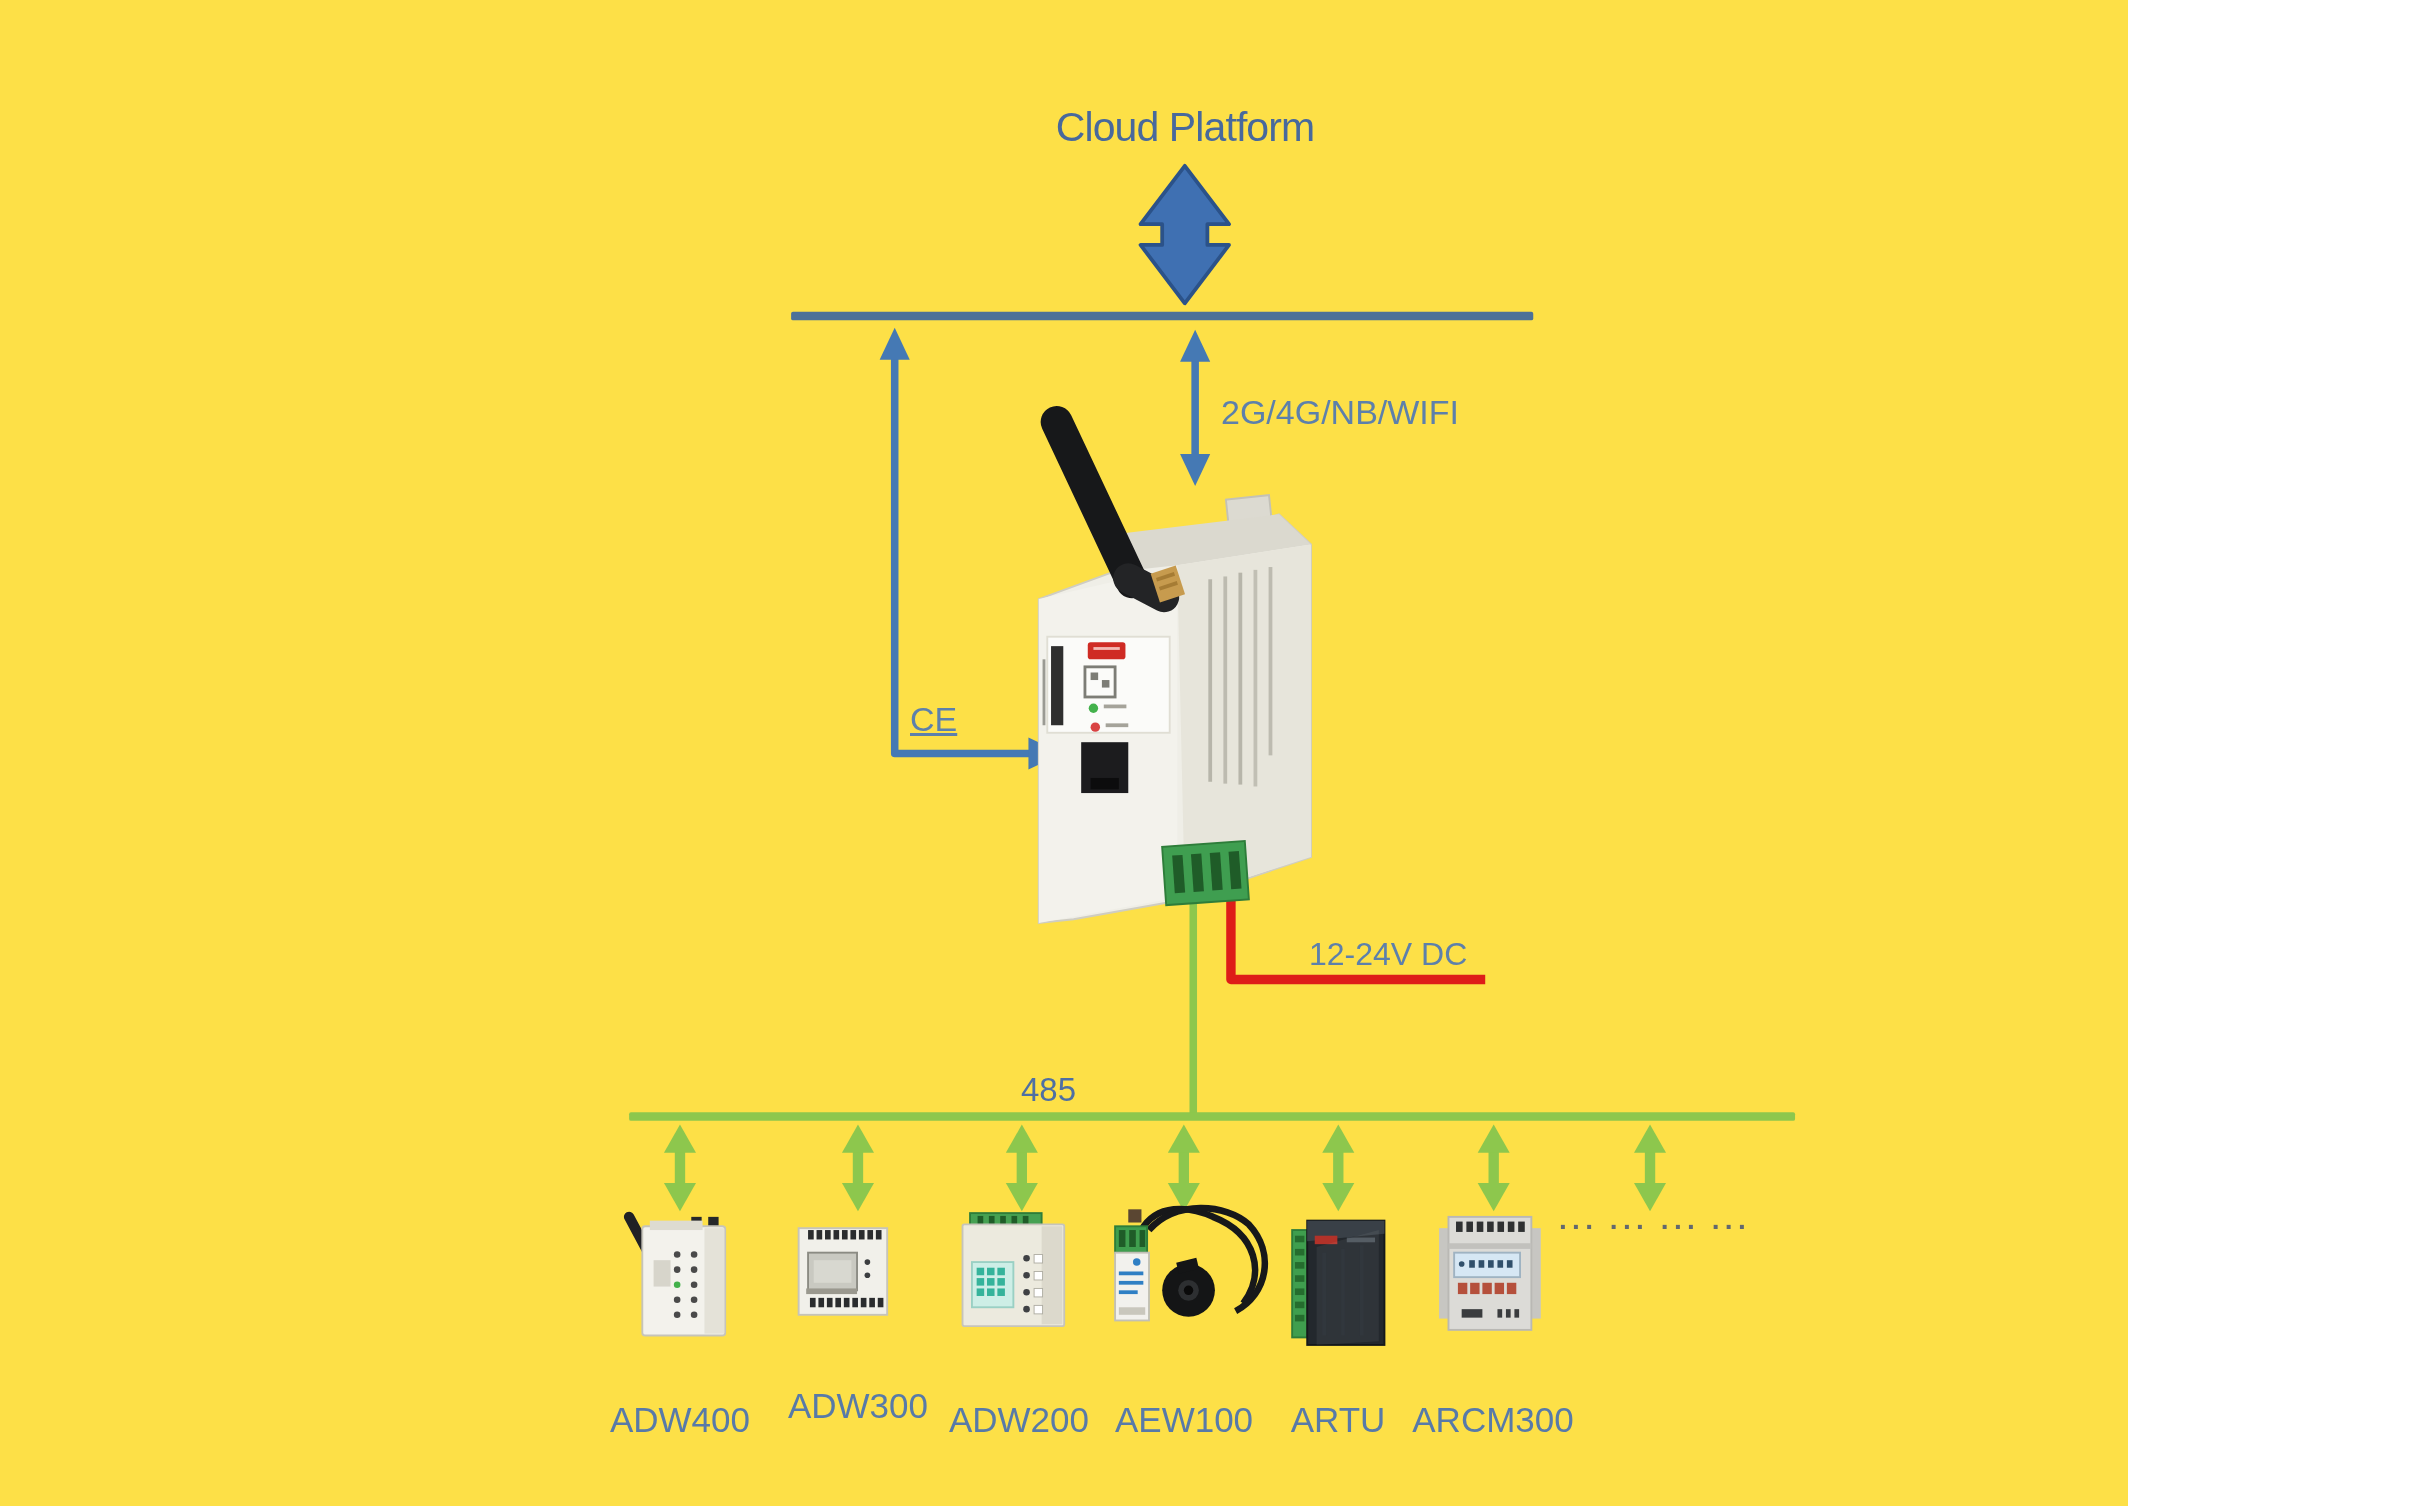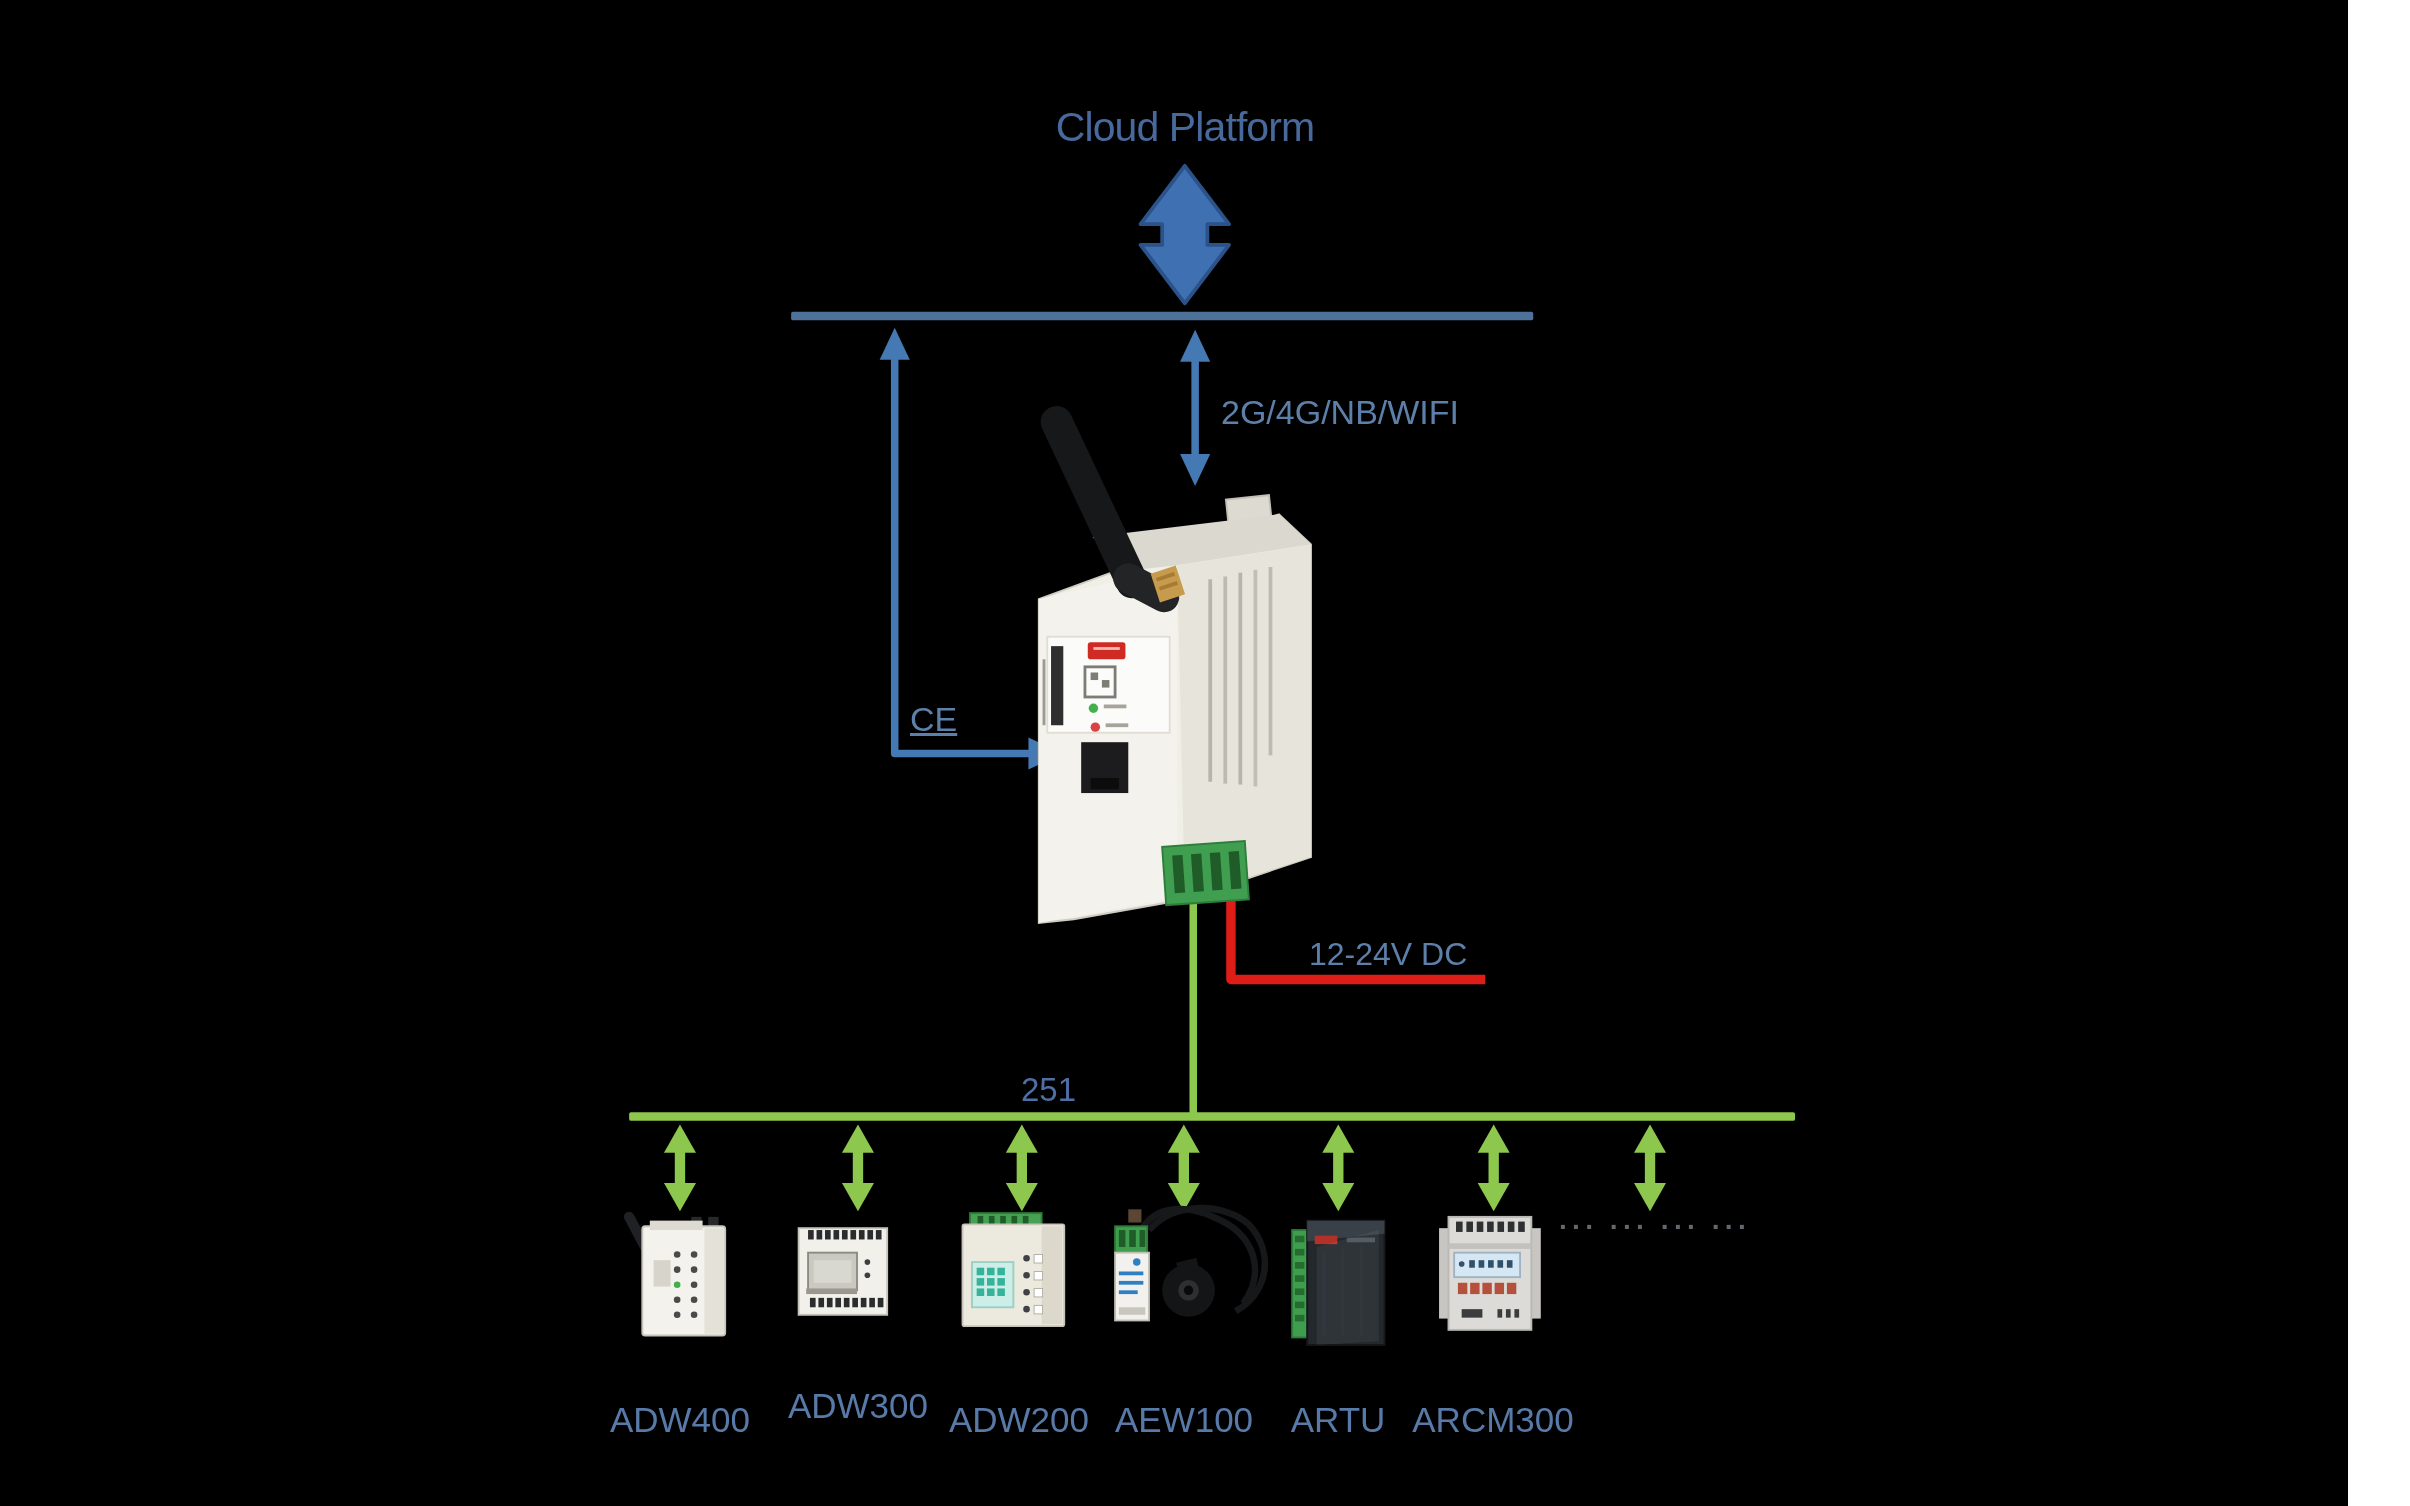--- a/index.html
+++ b/index.html
@@ -1,18 +1,18 @@
 <!DOCTYPE html>
 <html style="font-size:15px"><head>
 <meta charset="utf-8">
 <style>
   html,body{margin:0;padding:0;background:#ffffff;}
   body{width:2411px;height:1507px;overflow:hidden;
        font-family:"Liberation Sans", sans-serif;}
-  .stage{position:relative;width:2348px;height:1507px;background:#000000;}
+  .stage{position:relative;width:2128px;height:1507px;background:#fde047;}
   .stage svg{position:absolute;left:0;top:0;}
   .lbl{position:absolute;white-space:nowrap;line-height:1;}
   .title{font-size:41px;letter-spacing:-0.9px;color:#48699c;transform:translateX(-50%);}
   .conn{font-size:34px;color:#5d80ab;letter-spacing:0px;text-align:center;}
   .conn-485{font-size:33px;color:#4e6fa3;}
   .dev{font-size:35px;color:#587aa8;transform:translateX(-50%);letter-spacing:0px;margin-top:48px;}
   .dots{font-size:28px;color:#63686e;letter-spacing:3.8px;font-weight:bold;transform:translateX(-50%);}
 </style>
 </head>
 <body>
@@ -284,21 +284,21 @@
 </svg>
 
 <div class="lbl title" style="left:1185px; top:107px;">Cloud Platform</div>
 
 <div class="lbl conn" style="left:1221px; top:395px;">2G/4G/NB/WIFI</div>
 
 <div class="lbl conn" style="left:910px; top:702px;text-decoration:underline;">CE</div>
 
 <div class="lbl conn" style="left:1309px; top:938px; font-size:32px;">12-24V DC</div>
 
-<div class="lbl conn conn-485" style="left:1021px; top:1073px;">251</div>
+<div class="lbl conn conn-485" style="left:1021px; top:1073px;">485</div>
 
 <div class="lbl dots" style="left:1655px; top:1213px;">··· ··· ··· ···</div>
 
 <div class="lbl dev" style="left:680px; top:1354px;">ADW400</div>
 <div class="lbl dev" style="left:858px; top:1340px;">ADW300</div>
 <div class="lbl dev" style="left:1019px; top:1354px;text-align:center;">ADW200</div>
 <div class="lbl dev" style="left:1184px; top:1354px;">AEW100</div>
 <div class="lbl dev" style="left:1338px; top:1354px;">ARTU</div>
 <div class="lbl dev" style="left:1493px; top:1354px;">ARCM300</div>
 

